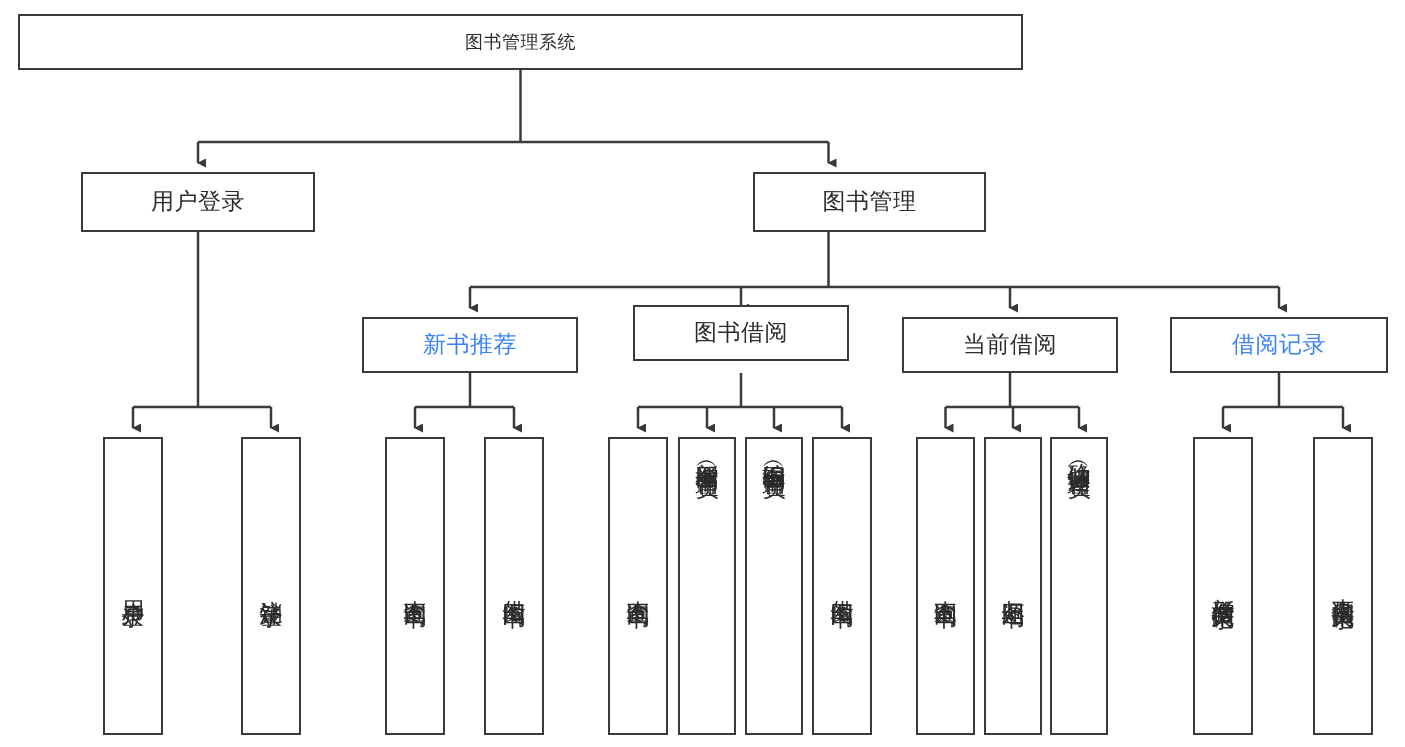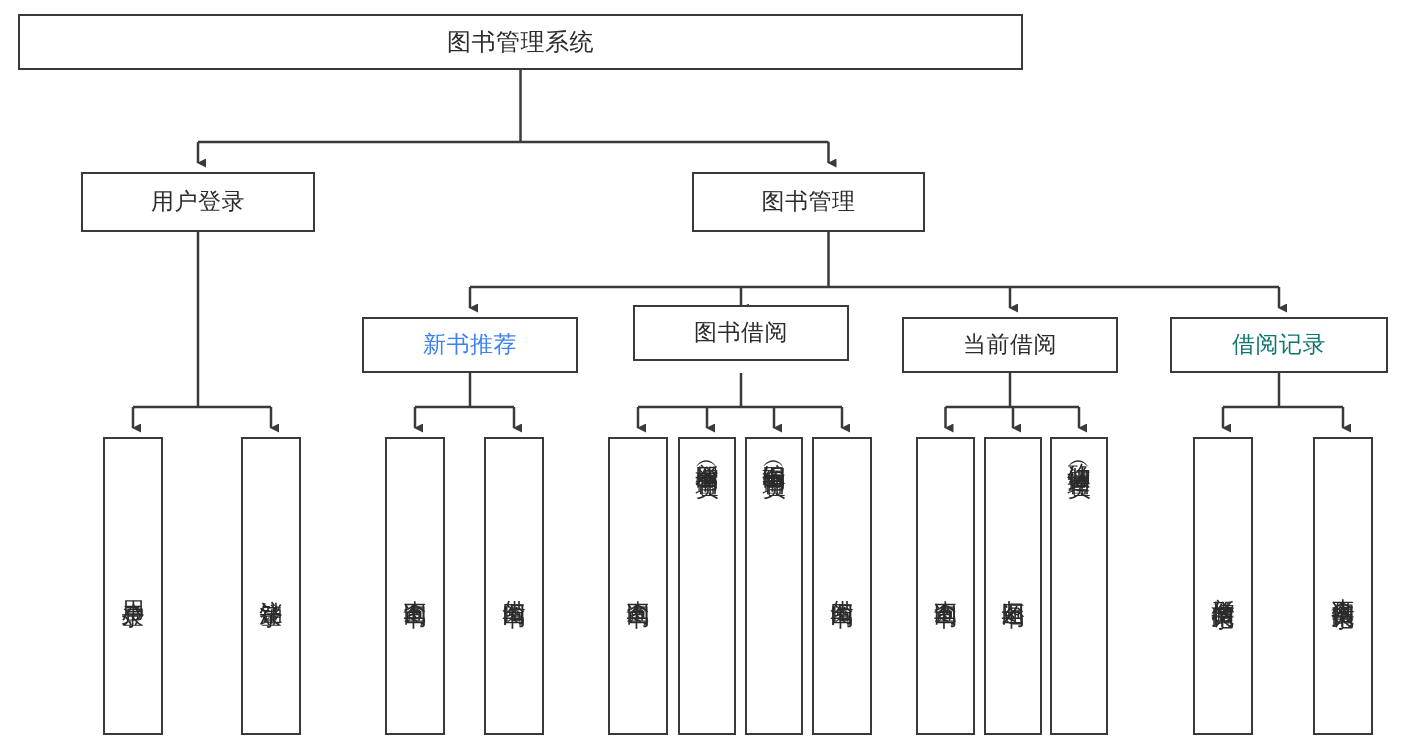--- a/index.html
+++ b/index.html
@@ -43,21 +43,21 @@
     line-height: 1.18;
     white-space: pre;
     text-align: center;
   }
   
   .node.horiz .node-label {
     font-size: 23px;
     letter-spacing: 0.5px;
   }
   .node.root .node-label {
-    font-size: 24px;
+    font-size: 18px;
   }
   
   .node.vert {
     align-items: flex-start;
     justify-content: center;
     padding-top: 6px;
   }
   .node.vert .node-label {
     writing-mode: vertical-rl;
     text-orientation: upright;
@@ -125,34 +125,34 @@
         <path d="M 1343 407 L 1343 428" marker-end="url(#arrowhead)"></path>
       </g>
   </svg>
   <div id="nodes-layer">
       <div class="node horiz root" style="left: 18px; top: 14px; width: 1005px; height: 56px; border-color: rgb(58, 58, 58); background: rgb(255, 255, 255);">
         <span class="node-label" style="color: rgb(43, 43, 43);">图书管理系统</span>
       </div>
       <div class="node horiz" style="left: 81px; top: 172px; width: 234px; height: 60px; border-color: rgb(58, 58, 58); background: rgb(255, 255, 255);">
         <span class="node-label" style="color: rgb(43, 43, 43);">用户登录</span>
       </div>
-      <div class="node horiz" style="left: 692px; top: 172px; width: 233px; height: 60px; border-color: rgb(58, 58, 58); background: rgb(255, 255, 255); align-items: center;">
+      <div class="node horiz" style="left: 753px; top: 172px; width: 233px; height: 60px; border-color: rgb(58, 58, 58); background: rgb(255, 255, 255); align-items: center;">
         <span class="node-label" style="color: rgb(43, 43, 43);">图书管理</span>
       </div>
       <div class="node horiz" style="left: 362px; top: 317px; width: 216px; height: 56px; border-color: rgb(58, 58, 58); background: rgb(255, 255, 255);">
         <span class="node-label" style="color: #3b82f6;">新书推荐</span>
       </div>
       <div class="node horiz" style="left: 633px; top: 305px; width: 216px; height: 56px; border-color: rgb(58, 58, 58); background: rgb(255, 255, 255);">
         <span class="node-label" style="color: rgb(43, 43, 43);">图书借阅</span>
       </div>
       <div class="node horiz" style="left: 902px; top: 317px; width: 216px; height: 56px; border-color: rgb(58, 58, 58); background: rgb(255, 255, 255);">
         <span class="node-label" style="color: rgb(43, 43, 43);">当前借阅</span>
       </div>
       <div class="node horiz" style="left: 1170px; top: 317px; width: 218px; height: 56px; border-color: rgb(58, 58, 58); background: rgb(255, 255, 255);">
-        <span class="node-label" style="color: #0f766e;">借阅记录</span>
+        <span class="node-label" style="color: #3b82f6;">借阅记录</span>
       </div>
       <div class="node vert centered" style="left: 103px; top: 437px; width: 60px; height: 298px; border-color: rgb(58, 58, 58); background: rgb(255, 255, 255);">
         <span class="node-label" style="color: rgb(43, 43, 43);">用户登录</span>
       </div>
       <div class="node vert centered" style="left: 241px; top: 437px; width: 60px; height: 298px; border-color: rgb(58, 58, 58); background: rgb(255, 255, 255);">
         <span class="node-label" style="color: rgb(43, 43, 43);">注销登录</span>
       </div>
       <div class="node vert centered" style="left: 385px; top: 437px; width: 60px; height: 298px; border-color: rgb(58, 58, 58); background: rgb(255, 255, 255);">
         <span class="node-label" style="color: rgb(43, 43, 43);">查询图书</span>
       </div>

